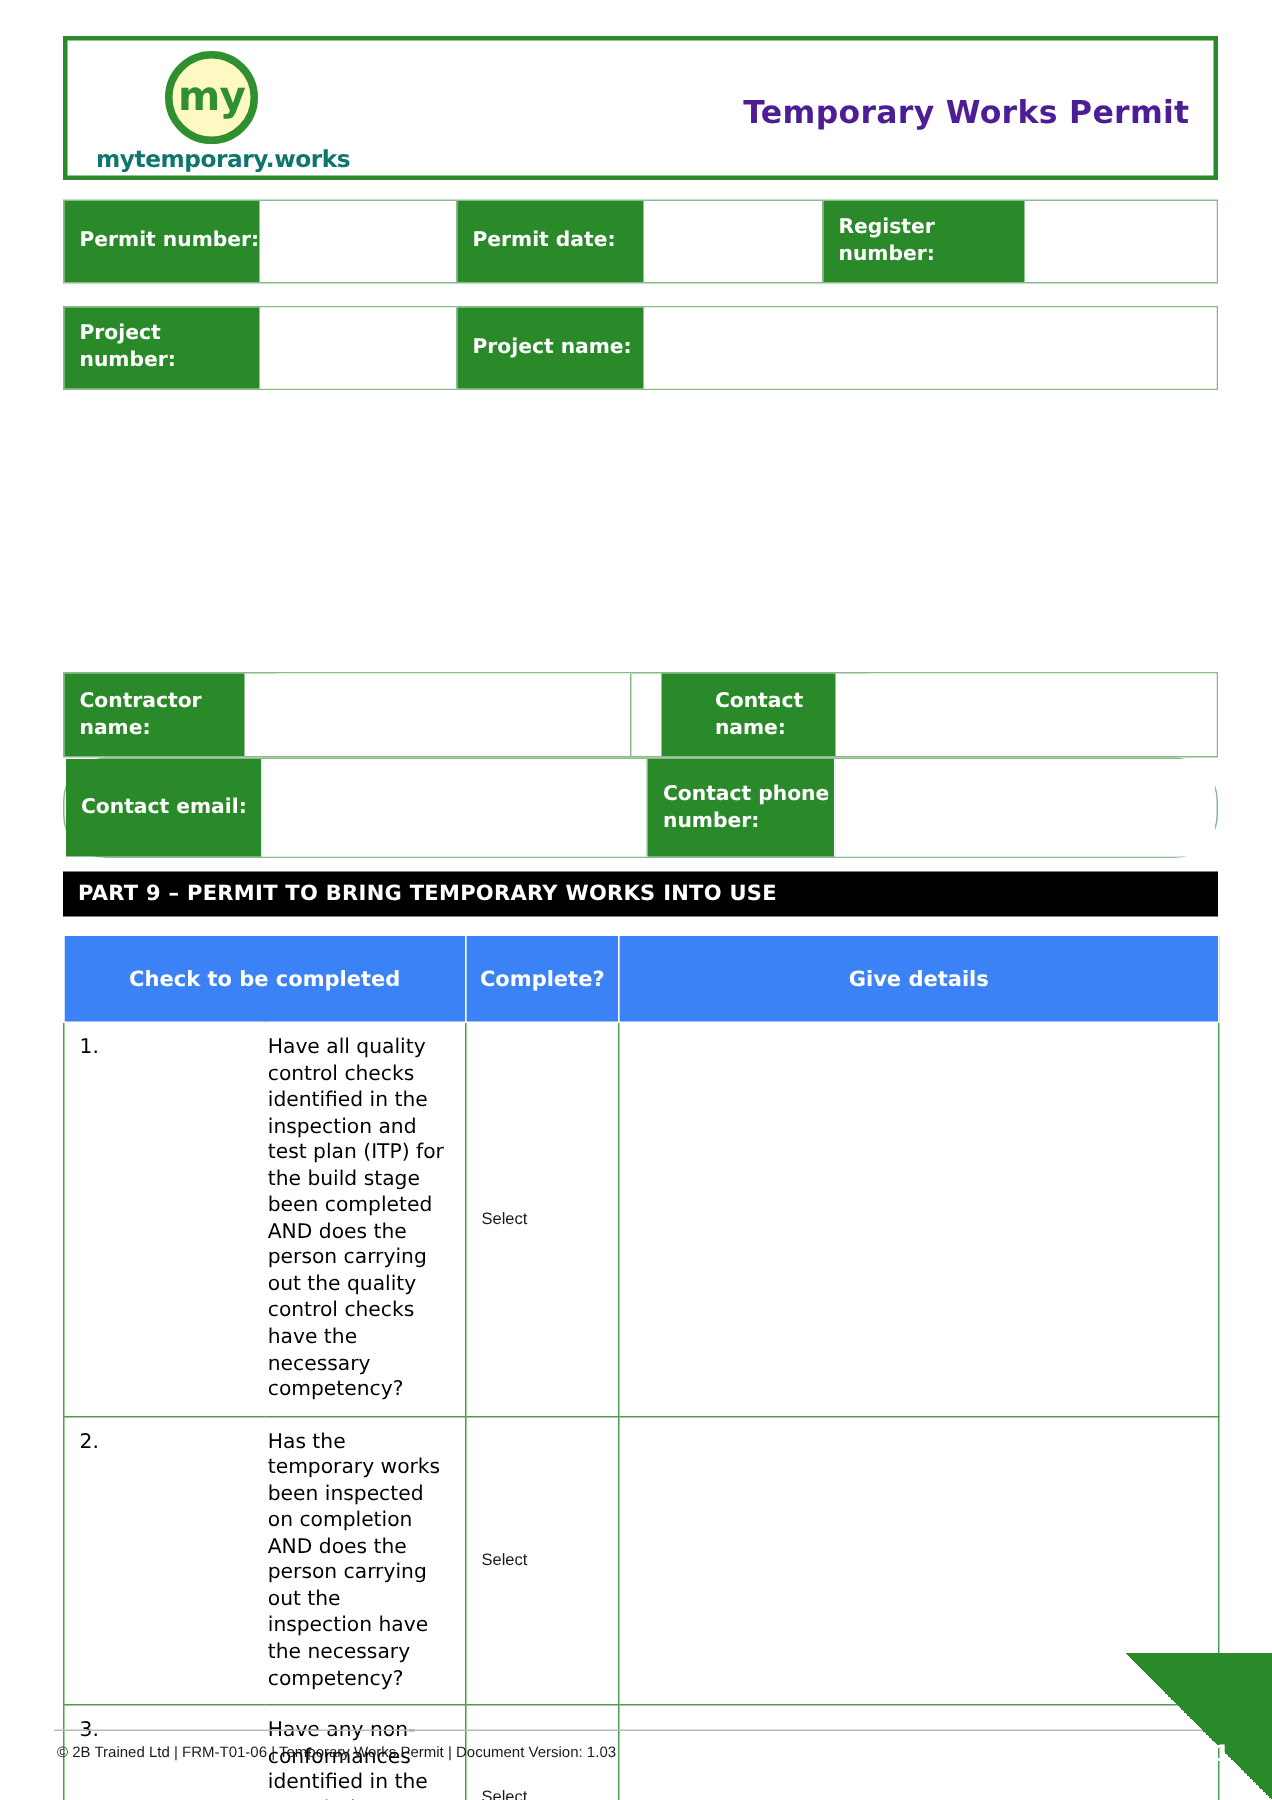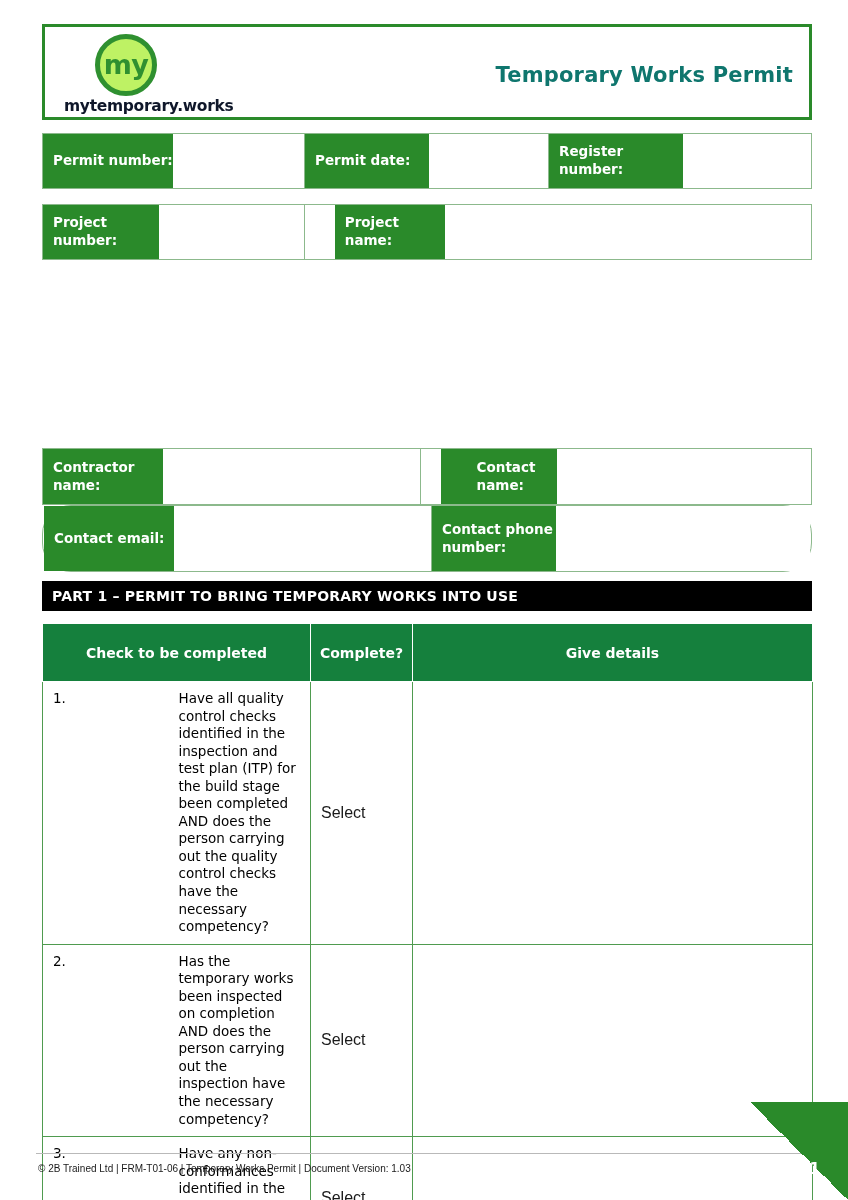--- a/index.html
+++ b/index.html
@@ -31,57 +31,57 @@
   }
   .logo-wrap {
     position: absolute;
     left: 12px;
     top: 4px;
     width: 230px;
     height: 88px;
   }
   .logo-circle {
     position: absolute;
-    left: 38px;
+    left: 53px;
     top: 3px;
     width: 62px;
     height: 62px;
     border: 5px solid #2f9030;
     border-radius: 50%;
-    background: #bef264;
+    background: #fef9c3;
     display: flex;
     align-items: center;
     justify-content: center;
   }
   .logo-my {
     font-family: "DejaVu Sans", sans-serif;
     font-size: 27px;
     font-weight: bold;
     color: #2f9030;
     letter-spacing: -0.5px;
     line-height: 1;
     margin-top: -2px;
   }
   .logo-text {
     position: absolute;
     left: 7px;
     top: 66px;
     font-size: 15.5px;
     font-weight: bold;
-    color: #0f172a;
+    color: #0f766e;
     letter-spacing: -0.3px;
     white-space: nowrap;
   }
   .header-title {
     position: absolute;
     right: 16px;
     top: 36px;
     font-size: 21px;
     font-weight: bold;
-    color: #0f766e;
+    color: #4c1d95;
     letter-spacing: 0.2px;
     white-space: nowrap;
   }
 
   
   .frow {
     position: absolute;
     display: flex;
     left: 42px;
     width: 770px;
@@ -108,21 +108,21 @@
   
   #row-permit { top: 133px; height: 56px; }
   #row-permit .c1 { width: 131px; }
   #row-permit .c2 { width: 131px; }
   #row-permit .c3 { width: 125px; }
   #row-permit .c4 { width: 119px; }
   #row-permit .c5 { width: 135px; }
   #row-permit .c6 { width: 127px; }
 
   
-  #row-project { top: 204px; height: 56px; gap: 30px; }
+  #row-project { top: 204px; height: 56px; }
   #row-project .c1 { width: 131px; }
   #row-project .c2 { width: 131px; }
   #row-project .c3 { width: 125px; }
   #row-project .c4 { width: 381px; }
 
   
   #row-details { top: 271px; height: 162px; }
   #row-details .c1 {
     width: 131px;
     align-items: flex-start;
@@ -164,21 +164,21 @@
   
   .check-table {
     position: absolute;
     left: 42px;
     top: 623px;
     width: 770px;
     border-collapse: collapse;
     table-layout: fixed;
   }
   .check-table th {
-    background: #15803d;
+    background: #3b82f6;
     color: #ffffff;
     font-size: 14px;
     font-weight: bold;
     height: 58px;
     border: 1px solid #ffffff;
     text-align: center;
     vertical-align: middle;
   }
   .check-table td {
     border: 1px solid #4f9b4f;
@@ -199,21 +199,21 @@
     width: 222px;
     vertical-align: top;
     padding: 8px 10px 8px 2px;
     line-height: 1.30;
     border-left: none;
   }
   td.sel-cell {
     width: 102px;
     padding-left: 10px;
     font-family: "Liberation Sans", sans-serif;
-    font-size: 16px;
+    font-size: 11px;
     color: #1a1a1a;
   }
   td.det-cell { width: 400px; }
 
   .col-check { width: 268px; }
   .col-complete { width: 102px; }
   .col-details { width: 400px; margin-top: 20px; }
 
   
   .footer-rule {
@@ -290,21 +290,21 @@
     <div class="cellV c4 last"></div>
   </div>
 
   <div class="frow" id="row-contact">
     <div class="cellL c1">Contact email:</div>
     <div class="cellV c2"></div>
     <div class="cellL c3">Contact phone number:</div>
     <div class="cellV c4 last"></div>
   </div>
 
-  <div class="part-banner">PART 1 – PERMIT TO BRING TEMPORARY WORKS INTO USE</div>
+  <div class="part-banner">PART 9 – PERMIT TO BRING TEMPORARY WORKS INTO USE</div>
 
   <table class="check-table">
     <thead>
       <tr>
         <th class="col-check" colspan="2">Check to be completed</th>
         <th class="col-complete">Complete?</th>
         <th class="col-details">Give details</th>
       </tr>
     </thead>
     <tbody id="checklist-body">

